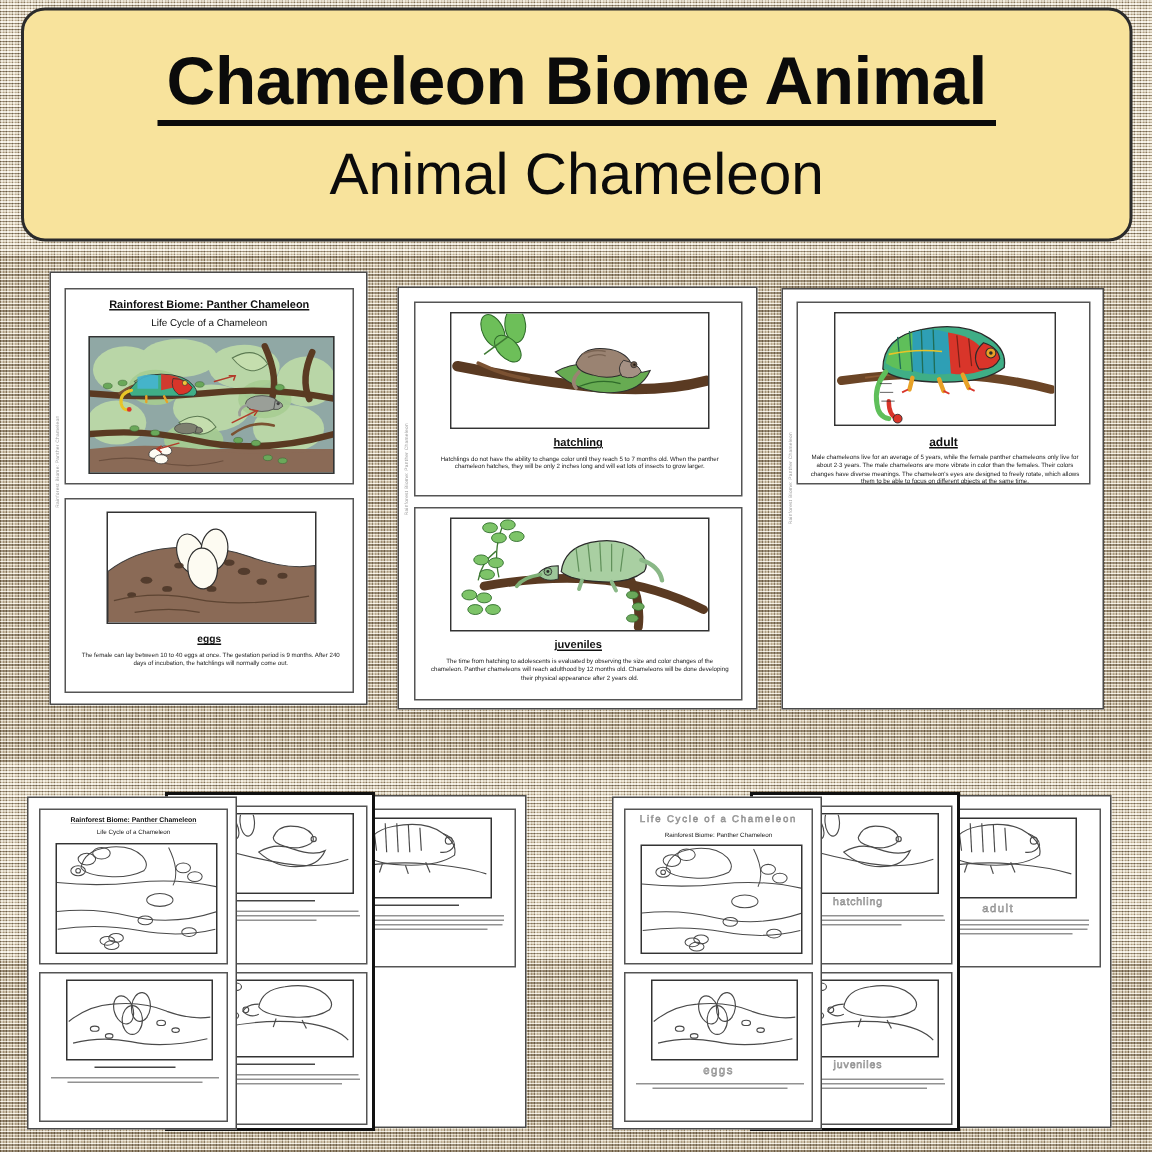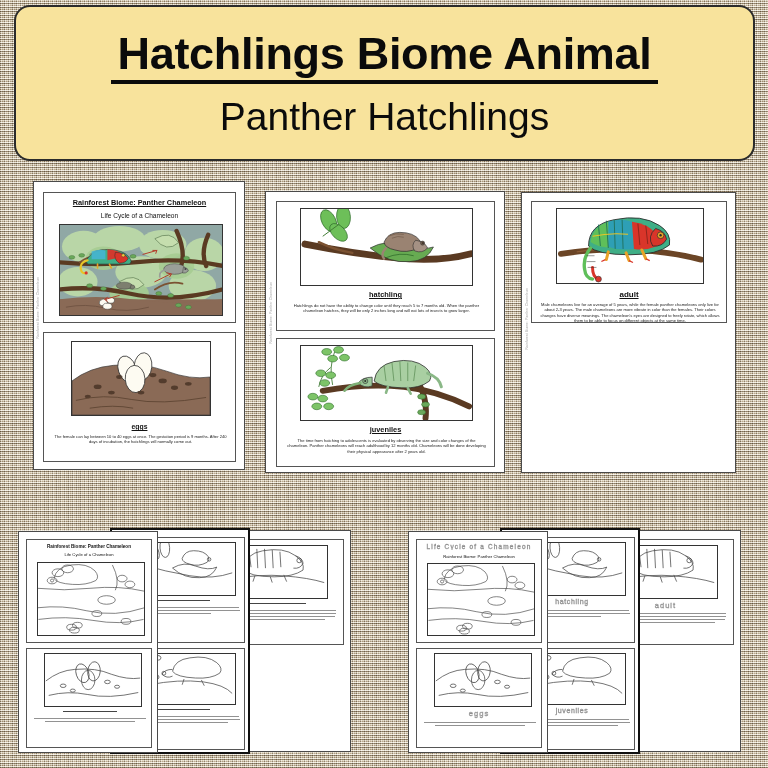--- a/index.html
+++ b/index.html
@@ -76,22 +76,22 @@
   .rule { position:absolute; height:1px; background:#444; }
   .ghost-ttl { position:absolute; color:#c9c9c9; text-align:center; width:100%;
                -webkit-text-stroke:.4px #8d8d8d; }
 </style>
 </head>
 <body>
 
 <div id="burlap"></div>
 
 <div id="banner">
-  <div class="t1">Hatchlings Biome Animal</div>
-  <div class="t2">Panther Hatchlings</div>
+  <div class="t1">Chameleon Biome Animal</div>
+  <div class="t2">Animal Chameleon</div>
 </div>
 
 <div class="sheet" style="left:33px; top:181px; width:212px; height:289px;">
 
   <div class="inner" style="left:9px; top:10px; width:193px; height:131px;">
     <div class="ttl u" style="position:absolute; left:0; top:6px; width:100%; font-size:7.3px; font-weight:600;">Rainforest Biome: Panther Chameleon</div>
     <div class="ttl" style="position:absolute; left:0; top:19px; width:100%; font-size:6.6px;">Life Cycle of a Chameleon</div>
 
     <div class="scene" style="left:15px; top:31px; width:164px; height:92px;">
       <svg viewBox="0 0 164 92" preserveAspectRatio="none">

